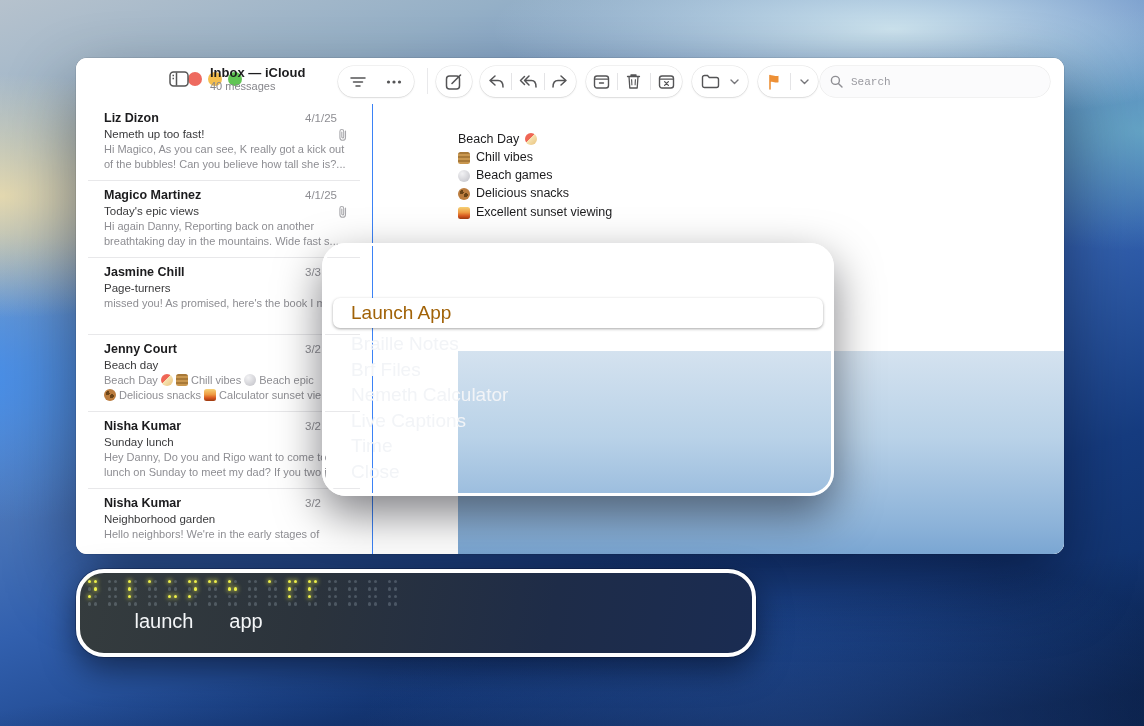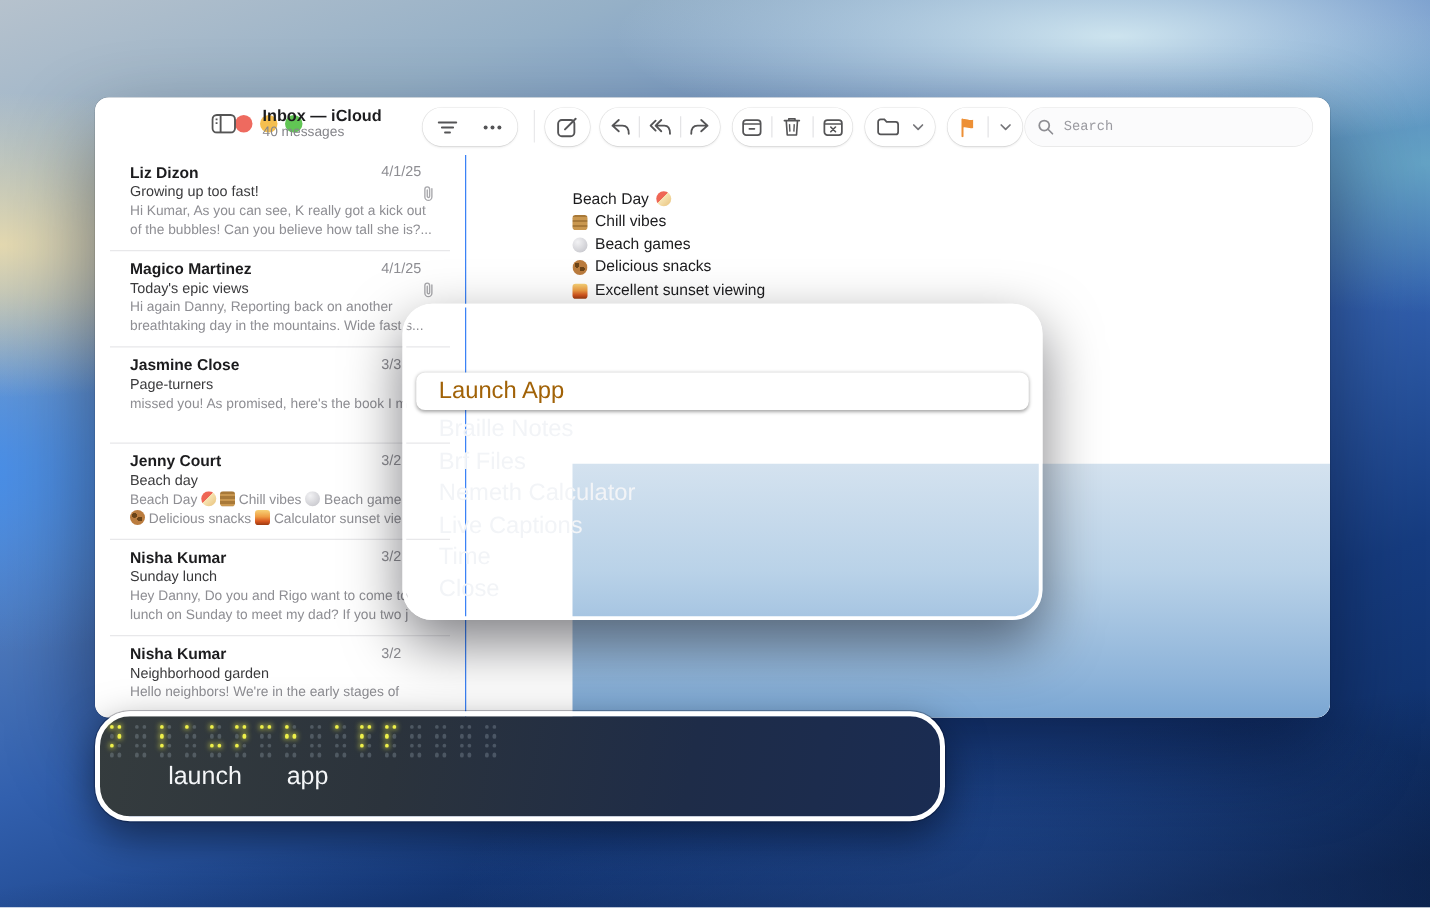--- a/index.html
+++ b/index.html
@@ -8,21 +8,21 @@
     background:
       radial-gradient(50% 18% at 78% 4%, rgba(222,242,246,0.85), rgba(222,242,246,0) 70%),
       radial-gradient(35% 22% at 100% 18%, rgba(120,195,205,0.6), rgba(120,195,205,0) 75%),
       radial-gradient(38% 24% at 0% 27%, rgba(242,224,172,0.85), rgba(242,224,172,0) 70%),
       radial-gradient(40% 28% at -4% 52%, rgba(66,142,238,0.9), rgba(66,142,238,0) 72%),
       radial-gradient(55% 40% at 70% 102%, rgba(48,100,190,0.75), rgba(48,100,190,0) 70%),
       linear-gradient(160deg,#b6c2cd 0%,#95b0c7 16%,#6089c3 36%,#3260ae 56%,#163c80 74%,#0c2a5e 100%);}
   .stage::after{content:"";position:absolute;inset:0;pointer-events:none;
       background:linear-gradient(172deg, rgba(0,0,0,0) 80%, rgba(6,16,40,0.45) 96%);}
   
-  .mailwin{position:absolute;left:76px;top:78px;width:988px;height:496px;background:#fff;
+  .mailwin{position:absolute;left:76px;top:58px;width:988px;height:496px;background:#fff;
       border-radius:11px;box-shadow:0 30px 70px rgba(0,0,15,0.45), 0 0 0 0.5px rgba(0,0,0,0.15);z-index:10;overflow:hidden;}
   .toolbar{position:absolute;left:0;top:0;width:100%;height:46px;background:#ffffff;border-bottom:1px solid #e7e7e9;}
   .tl{position:absolute;top:14px;width:14px;height:14px;border-radius:50%;}
   .sbbtn{position:absolute;left:88px;top:8px;width:30px;height:30px;border-radius:7px;display:flex;align-items:center;justify-content:center;}
   .ttl{position:absolute;left:134px;top:7px;line-height:1.18;}
   .ttl .t1{font-size:13px;font-weight:bold;color:#1d1d1f;}
   .ttl .t2{font-size:11px;color:#86868b;}
   .cap{position:absolute;top:8px;height:31px;background:#fff;border-radius:16px;
       box-shadow:0 0 0 0.5px rgba(0,0,0,0.10), 0 1px 2px rgba(0,0,0,0.10);display:flex;align-items:center;justify-content:space-evenly;}
   .cap .sep{width:1px;height:17px;background:#e4e4e6;}
@@ -204,51 +204,51 @@
           </svg>
         <input type="text" placeholder="Search" style="">
       </div>
     </div>
 
     <div class="listpane">
 
       <div class="mrow">
         <div class="sender">Liz Dizon</div>
         <div class="date">4/1/25</div>
-        <div class="subj">Growing up too fast!</div>
+        <div class="subj">Nemeth up too fast!</div>
         <span class="clip"><svg width="10" height="14" viewBox="0 0 10 14">
               <path d="M7.5 3 V9.5 A2.8 2.8 0 0 1 1.9 9.5 V3.4 A1.9 1.9 0 0 1 5.7 3.4 V9 A0.95 0.95 0 0 1 3.8 9 V4" fill="none" stroke="#a8a8ac" stroke-width="1.1" stroke-linecap="round"></path>
             </svg></span>
-        <div class="prev">Hi Kumar, As you can see, K really got a kick out</div>
+        <div class="prev">Hi Magico, As you can see, K really got a kick out</div>
         <div class="prev">of the bubbles! Can you believe how tall she is?...</div>
       </div>
 
       <div class="mrow">
         <div class="sender">Magico Martinez</div>
         <div class="date">4/1/25</div>
         <div class="subj">Today's epic views</div>
         <span class="clip"><svg width="10" height="14" viewBox="0 0 10 14">
               <path d="M7.5 3 V9.5 A2.8 2.8 0 0 1 1.9 9.5 V3.4 A1.9 1.9 0 0 1 5.7 3.4 V9 A0.95 0.95 0 0 1 3.8 9 V4" fill="none" stroke="#a8a8ac" stroke-width="1.1" stroke-linecap="round"></path>
             </svg></span>
         <div class="prev">Hi again Danny, Reporting back on another</div>
         <div class="prev">breathtaking day in the mountains. Wide fast s...</div>
       </div>
 
       <div class="mrow">
-        <div class="sender">Jasmine Close</div>
+        <div class="sender">Jasmine Chill</div>
         <div class="date">3/3</div>
         <div class="subj">Page-turners</div>
         <div class="prev">missed you! As promised, here's the book I m</div>
       </div>
 
       <div class="mrow">
         <div class="sender">Jenny Court</div>
         <div class="date">3/2</div>
         <div class="subj">Beach day</div>
-        <div class="prev"><span>Beach Day</span> <span class="chip c-beach"></span> <span class="chip c-basket"></span> <span>Chill vibes</span> <span class="chip c-ball"></span> <span>Beach game</span></div>
+        <div class="prev"><span>Beach Day</span> <span class="chip c-beach"></span> <span class="chip c-basket"></span> <span>Chill vibes</span> <span class="chip c-ball"></span> <span>Beach epic</span></div>
         <div class="prev"><span class="chip c-cookie"></span> <span>Delicious snacks</span> <span class="chip c-sunset sq"></span> <span>Calculator sunset vie</span></div>
       </div>
 
       <div class="mrow">
         <div class="sender">Nisha Kumar</div>
         <div class="date">3/2</div>
         <div class="subj">Sunday lunch</div>
         <div class="prev">Hey Danny, Do you and Rigo want to come to</div>
         <div class="prev">lunch on Sunday to meet my dad? If you two j</div>
       </div>

